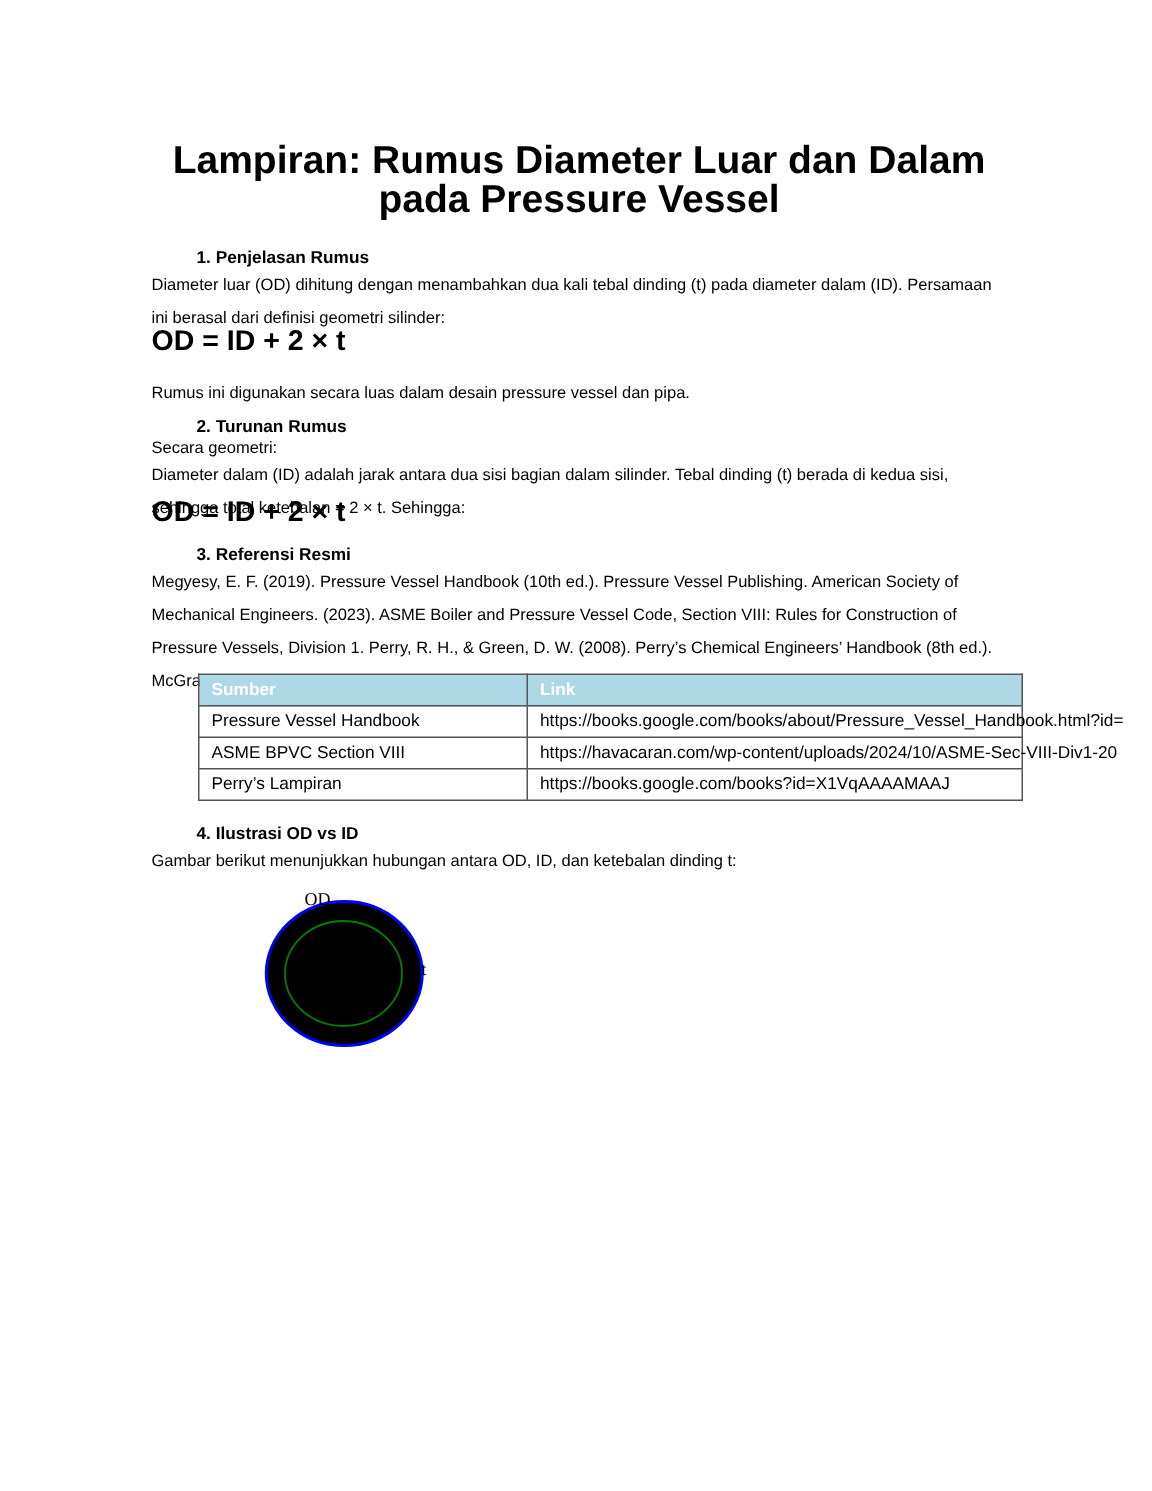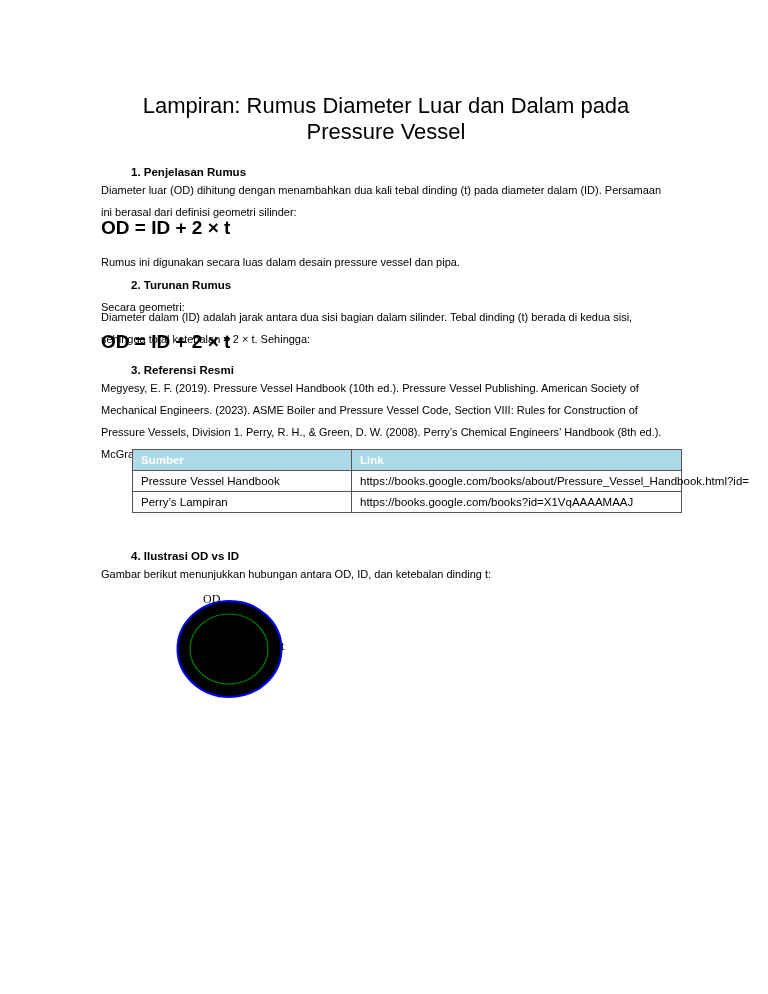--- a/index.html
+++ b/index.html
@@ -3,21 +3,21 @@
   <meta charset="utf-8">
   <style>
     html, body { margin: 0; padding: 0; background: #ffffff; }
     body {
       width: 768px; height: 994px; position: relative; overflow: hidden;
       font-family: "Liberation Sans", sans-serif; color: #000;
     }
     .page { position: absolute; left: 101px; top: 0; width: 570px; }
     .title {
       position: absolute; left: 0; top: 93px; width: 570px;
-      text-align: center; font-weight: normal; font-size: 22px; line-height: 26px;
+      text-align: center; font-weight: bold; font-size: 26px; line-height: 26px;
     }
     .h { position: absolute; left: 0; font-weight: bold; font-size: 11.5px; line-height: 13px; margin-left: 30px; }
     .p { position: absolute; left: 0; width: 570px; font-size: 11px; line-height: 22px; }
     .formula { position: absolute; left: 0; font-weight: bold; font-size: 19px; line-height: 17px; }
     table.refs {
       position: absolute; left: 8px; top: 449px; border-collapse: collapse;
       font-size: 11.5px; table-layout: fixed; width: 549px; margin-left: 23px;
     }
     table.refs th, table.refs td {
       border: 1px solid #555; padding: 0 8px; height: 20px; text-align: left;
@@ -36,21 +36,21 @@
 
 <div class="page">
   <div class="title">Lampiran: Rumus Diameter Luar dan Dalam pada Pressure Vessel</div>
 
   <div class="h" style="top:166px">1. Penjelasan Rumus</div>
   <div class="p" style="top:179px">Diameter luar (OD) dihitung dengan menambahkan dua kali tebal dinding (t) pada diameter dalam (ID). Persamaan ini berasal dari definisi geometri silinder:</div>
   <div class="formula" style="top:219px">OD = ID + 2 × t</div>
   <div class="p" style="top:251px">Rumus ini digunakan secara luas dalam desain pressure vessel dan pipa.</div>
 
   <div class="h" style="top:279px">2. Turunan Rumus</div>
-  <div class="p" style="top:296px">Secara geometri:</div>
+  <div class="p" style="top:288px">Secara geometri:</div>
   <div class="p" style="top:306px">Diameter dalam (ID) adalah jarak antara dua sisi bagian dalam silinder. Tebal dinding (t) berada di kedua sisi, sehingga total ketebalan = 2 × t. Sehingga:</div>
   <div class="formula" style="top:333px">OD = ID + 2 × t</div>
 
   <div class="h" style="top:364px">3. Referensi Resmi</div>
   <div class="p" style="top:377px">Megyesy, E. F. (2019). Pressure Vessel Handbook (10th ed.). Pressure Vessel Publishing. American Society of Mechanical Engineers. (2023). ASME Boiler and Pressure Vessel Code, Section VIII: Rules for Construction of Pressure Vessels, Division 1. Perry, R. H., &amp; Green, D. W. (2008). Perry’s Chemical Engineers’ Handbook (8th ed.). McGraw-Hill.</div>
 
   <table class="refs">
     <colgroup>
         <col class="c1">
         <col class="c2">
@@ -60,20 +60,24 @@
         <th>Sumber</th>
         <th>Link</th>
       </tr>
     </thead>
     <tbody>
       <tr>
         <td>Pressure Vessel Handbook</td>
         <td>https://books.google.com/books/about/Pressure_Vessel_Handbook.html?id=</td>
       </tr>
       <tr>
+        <td>ASME BPVC Section VIII</td>
+        <td>https://havacaran.com/wp-content/uploads/2024/10/ASME-Sec-VIII-Div1-20</td>
+      </tr>
+      <tr>
         <td>Perry’s Lampiran</td>
         <td>https://books.google.com/books?id=X1VqAAAAMAAJ</td>
       </tr>
     </tbody>
   </table>
 
   <div class="h" style="top:550px">4. Ilustrasi OD vs ID</div>
   <div class="p" style="top:563px">Gambar berikut menunjukkan hubungan antara OD, ID, dan ketebalan dinding t:</div>
 </div>
 

